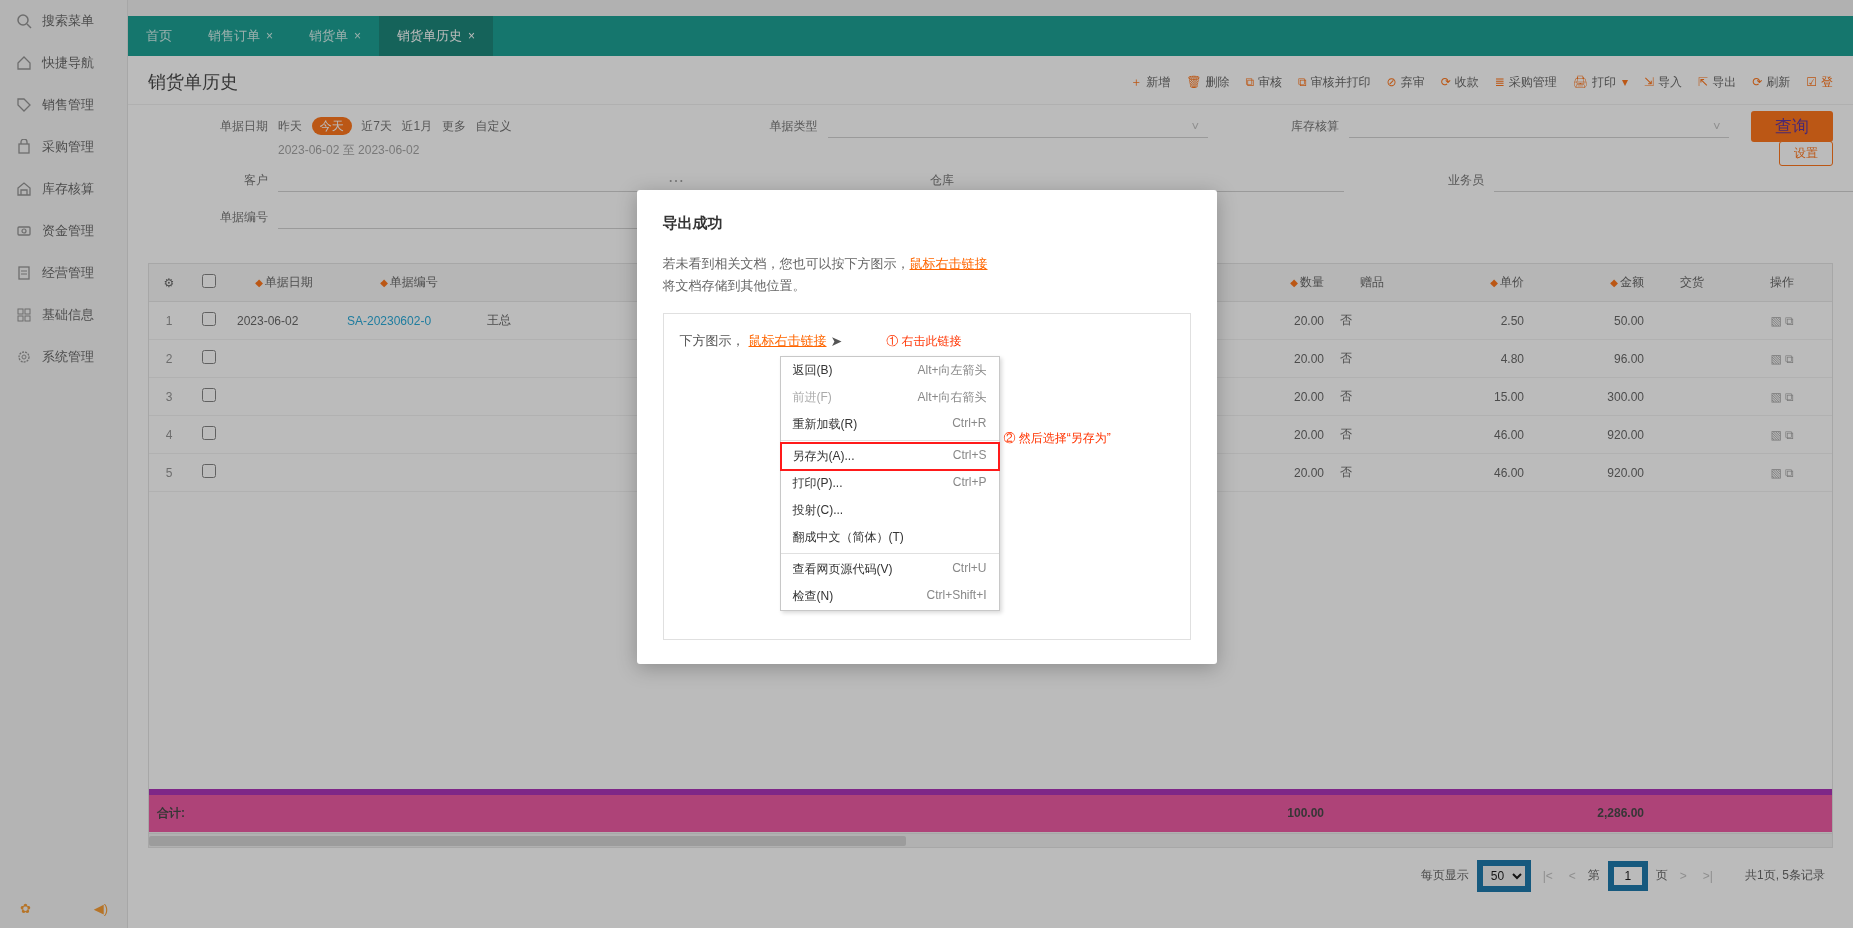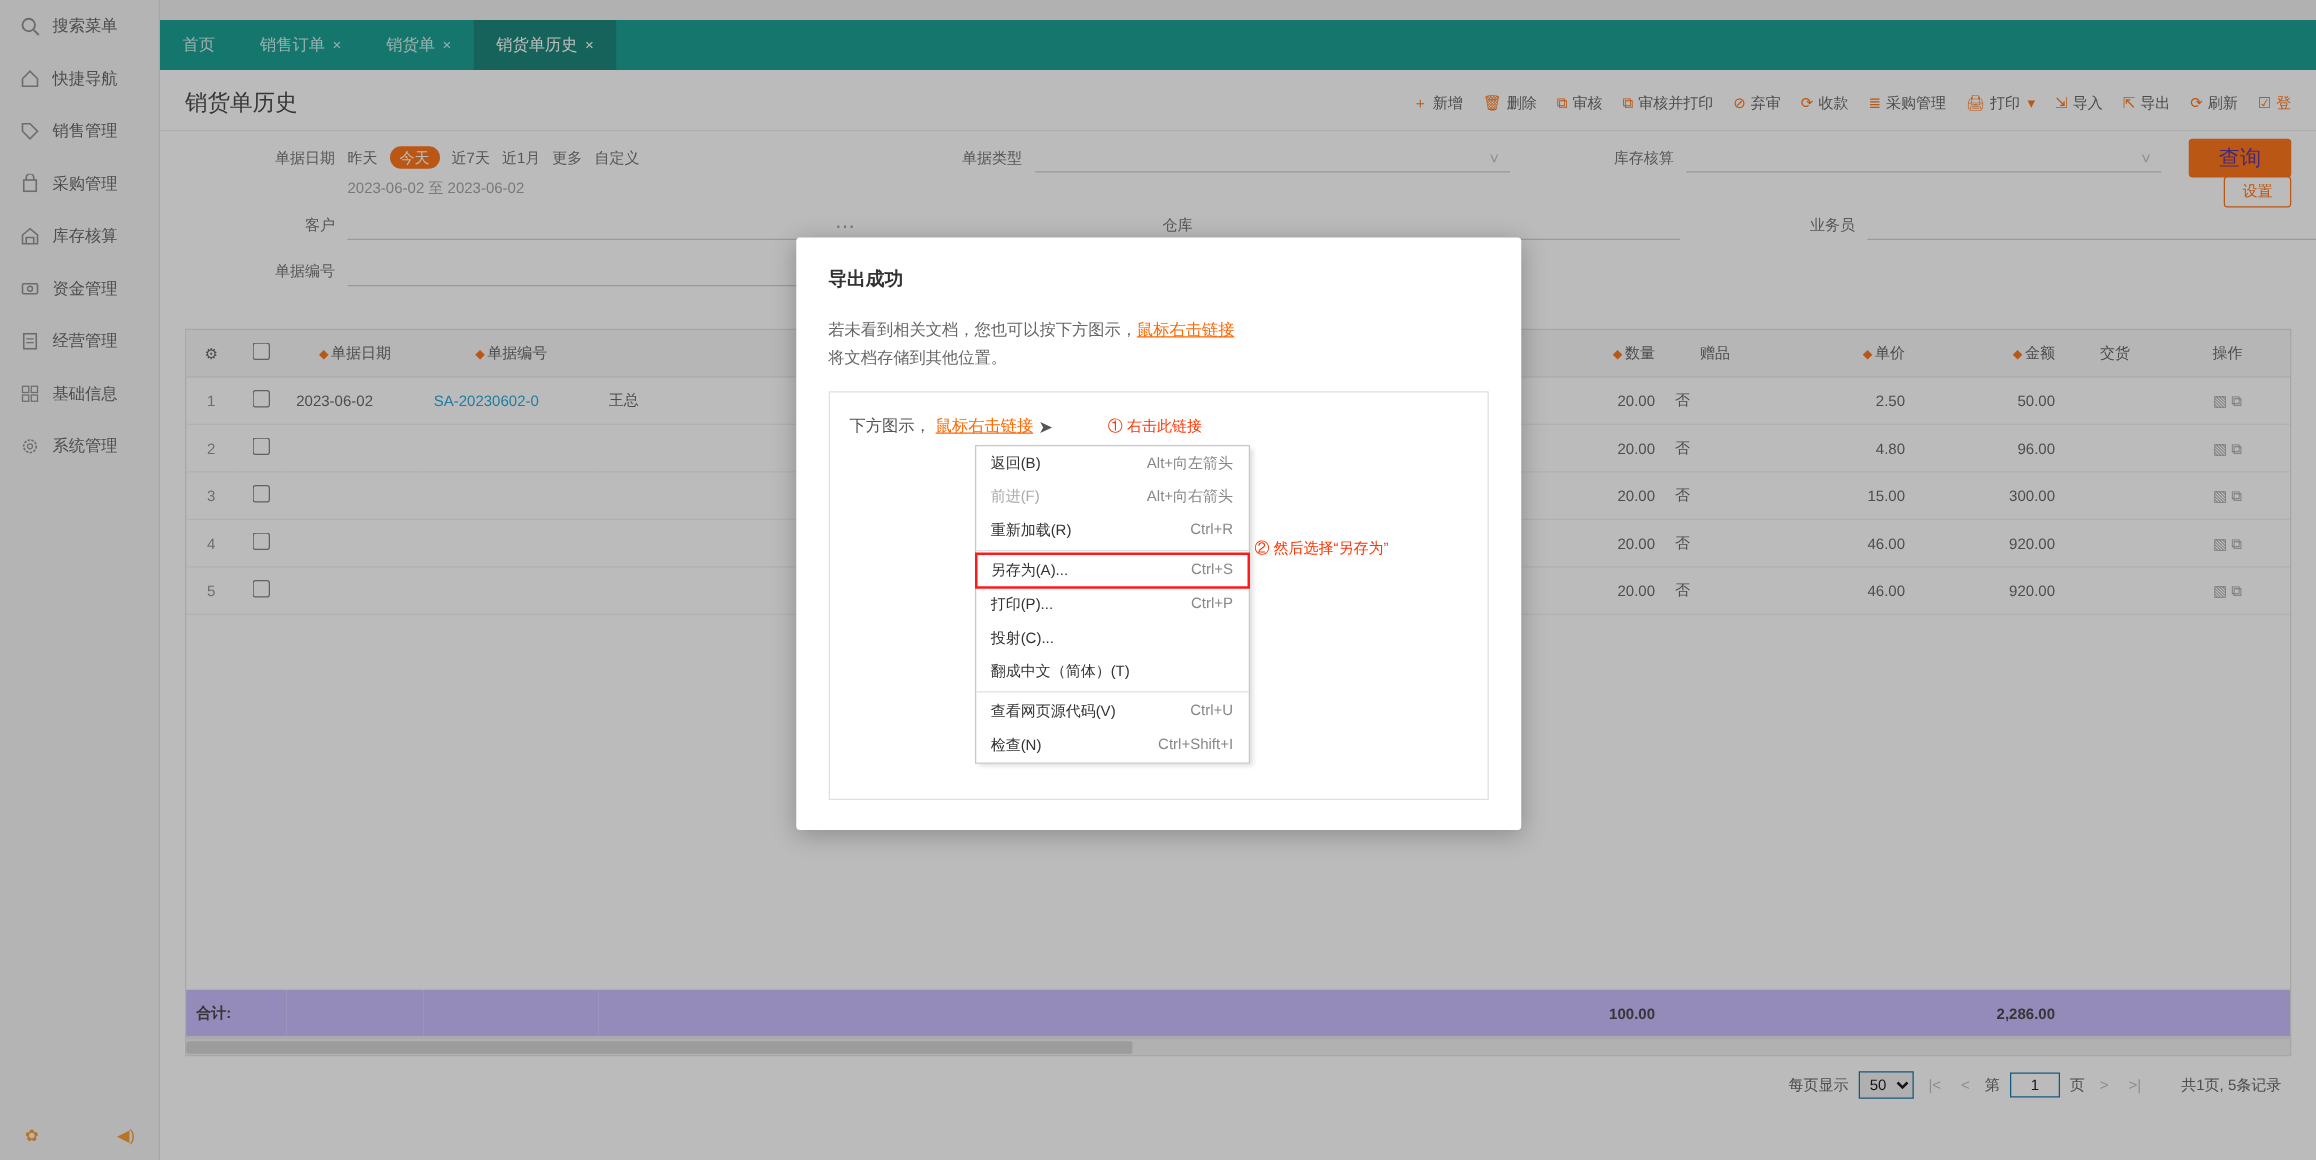--- a/index.html
+++ b/index.html
@@ -48,27 +48,27 @@
 
 .table-wrap { margin: 0 20px; border: 1px solid #e0e0e0; background: #fff; }
 table { width: 100%; border-collapse: collapse; font-size: 12px; }
 th { background: #f7f7f7; padding: 10px 8px; color: #555; font-weight: normal; text-align: center; border-bottom: 1px solid #e5e5e5; position:relative;}
 th.right { text-align: right; }
 th .sorter { color:#ff6600; margin-right:2px; font-size:10px;}
 td { padding: 10px 8px; border-bottom: 1px solid #f0f0f0; color: #555; }
 td.right { text-align: right; }
 td a { color: #11a0d4; text-decoration: none; }
 .table-spacer { height: 300px; }
-.totals-row td { background: #c4b5fd; font-weight: bold; color: #333; border-top: 1px solid #a21caf;}
+.totals-row td { background: #ec4899; font-weight: bold; color: #333; border-top: 6px solid #a21caf;}
 .h-scrollbar { height: 14px; background:#f0f0f0; border-top:1px solid #e0e0e0; position:relative;}
 .h-scrollbar .thumb { position:absolute; left:0; top:2px; height:10px; width:45%; background:#cfcfcf; border-radius:2px;}
 
 
 .pagination { display:flex; justify-content:flex-end; align-items:center; padding:12px 28px; font-size:12px; color:#555; gap:8px;}
-.pagination select, .pagination input { font-size:12px; padding:2px 4px; border:1px solid #0369a1;}
+.pagination select, .pagination input { font-size:12px; padding:2px 4px; border:6px solid #0369a1;}
 .pagination .nav { color:#bbb; padding:0 4px; cursor:pointer;}
 
 
 .overlay { position: absolute; inset: 0; background: rgba(60,60,60,0.35); display: flex; align-items: flex-start; justify-content: center; padding-top: 190px; }
 .modal { width: 580px; background: #fff; border-radius: 3px; box-shadow: 0 4px 20px rgba(0,0,0,0.25); padding: 24px 26px; }
 .modal h3 { font-size: 15px; font-weight: bold; margin-bottom: 20px; color: #333; }
 .modal p { font-size: 13px; color: #666; line-height: 1.7; }
 .modal .link { color: #ff6600; text-decoration: underline; cursor: pointer; }
 .instruct-box { border: 1px solid #e0e0e0; margin-top: 16px; padding: 18px 16px 28px 16px; position: relative; }
 .instruct-row1 { display:flex; align-items:center; gap:4px; font-size:13px; color:#555; margin-bottom:6px;}

